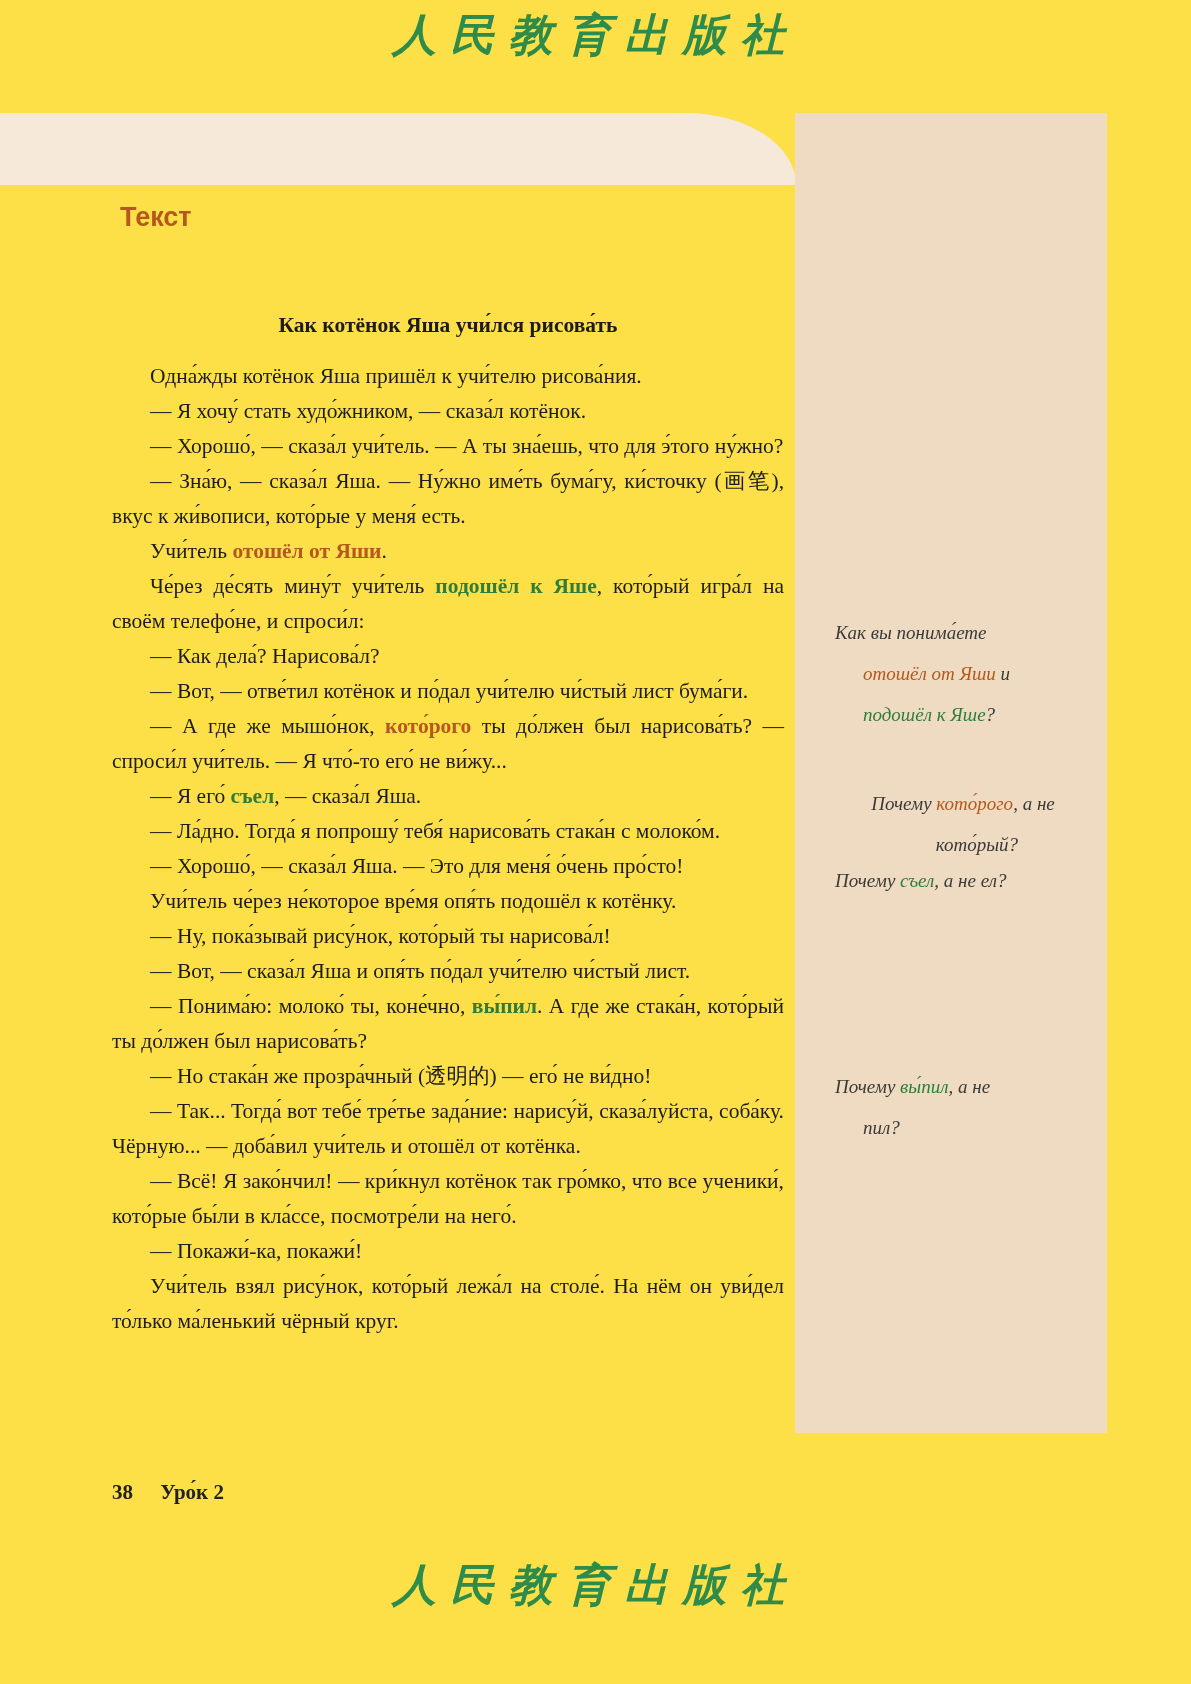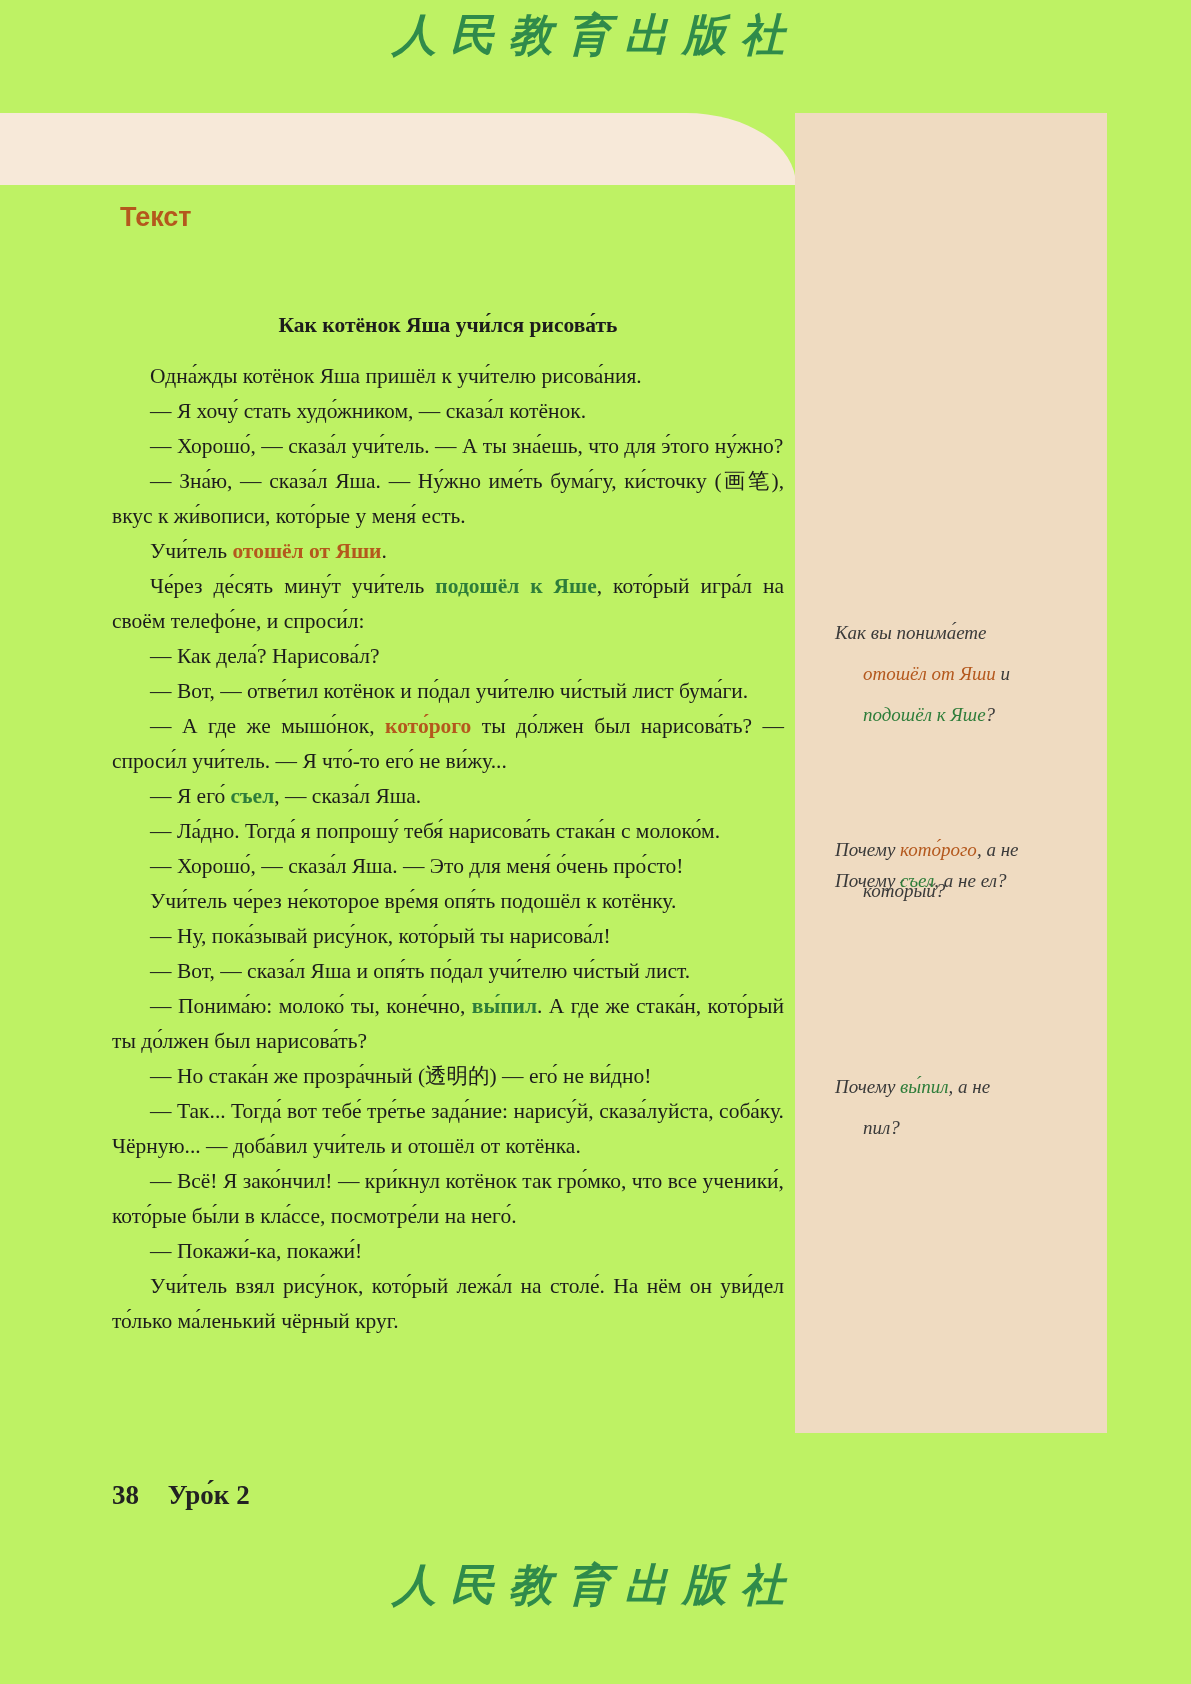--- a/index.html
+++ b/index.html
@@ -1,21 +1,21 @@
 <!DOCTYPE html>
 <html><head>
 <meta charset="utf-8">
 <style>
   * { box-sizing: border-box; }
   html, body { margin: 0; padding: 0; background: #ffffff; }
   .page {
     position: relative;
     width: 1191px;
     height: 1684px;
-    background: #bef264;
+    background: #fde047;
     font-family: "Liberation Serif", "DejaVu Serif", serif;
     overflow: hidden;
   }
 
   
   .logo {
     position: absolute;
     left: 0;
     width: 100%;
     text-align: center;
@@ -90,30 +90,30 @@
   .note {
     position: absolute;
     left: 835px;
     width: 256px;
     font-style: italic;
     font-size: 19px;
     line-height: 41px;
     color: #3a3a3a;
   }
   .note-1 { top: 612px; }
-  .note-2 { top: 829px; }
+  .note-2 { top: 783px; text-align: center; }
   .note-3 { top: 860px; }
   .note-4 { top: 1066px; }
   .note-line.indent { padding-left: 28px; }
 
   .footer {
     position: absolute;
     left: 112px;
     top: 1480px;
-    font-size: 27px;
+    font-size: 21px;
     font-weight: bold;
     color: #222222;
   }
   .footer .lesson { margin-left: 22px; color: #222222; }
 </style>
 </head>
 <body>
 
 <div class="page">
 

